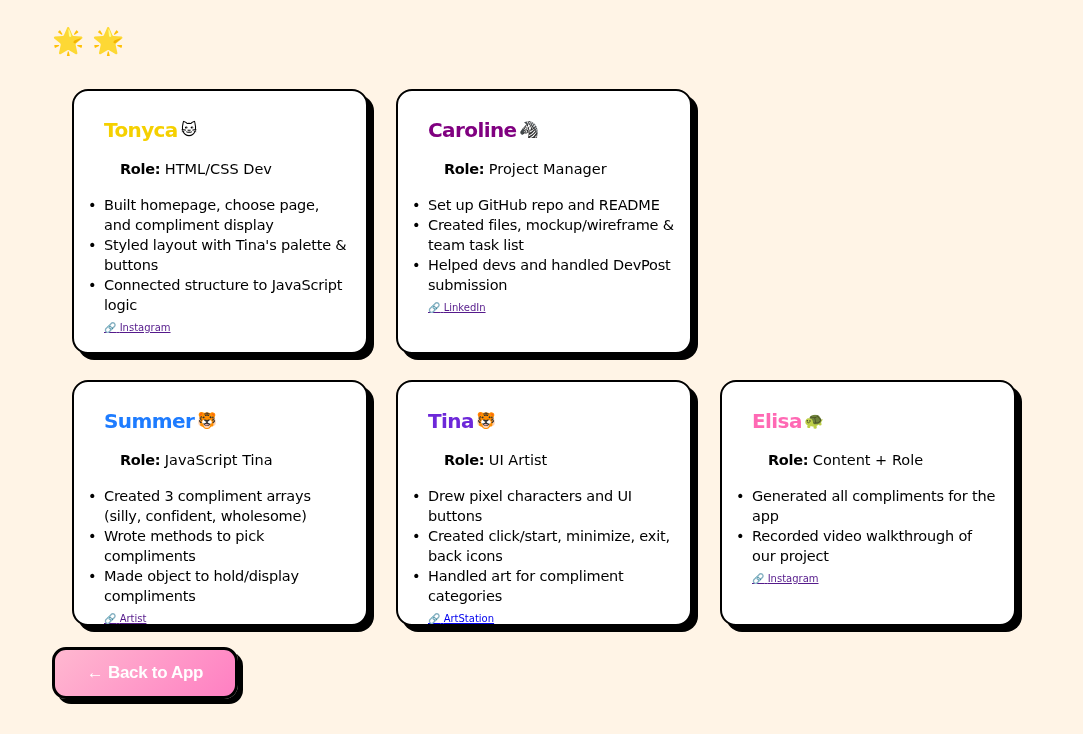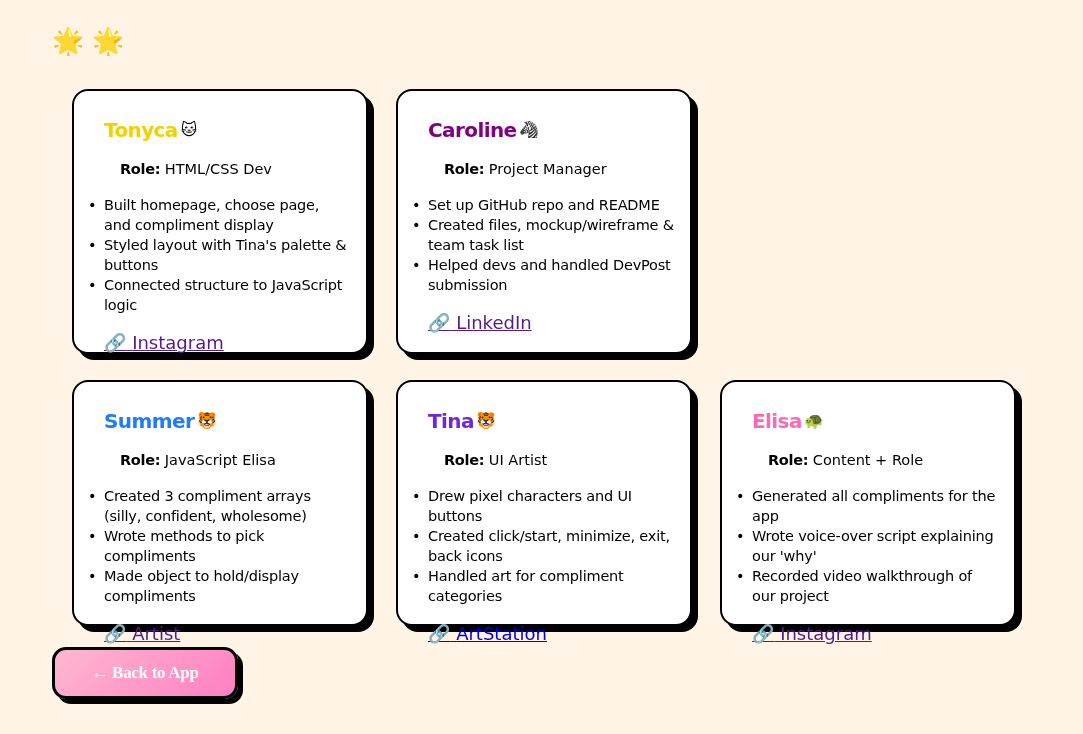--- a/index.html
+++ b/index.html
@@ -41,34 +41,34 @@
     .role b { font-weight: 900; letter-spacing: -0.3px; }
     .card ul { margin: 0; padding: 0 0 0 0; list-style: none; }
     .card li {
       font-size: 14.5px; line-height: 20px; position: relative;
       letter-spacing: -0.2px;
     }
     .card li::before {
       content: "•"; position: absolute; left: -16px; top: 0;
     }
     .card a {
-      display: inline-block; margin-top: 18px;
-      font-size: 18px; line-height: 20px;
+      display: inline-block; margin-top: 3px;
+      font-size: 10px; line-height: 20px;
       color: #551a8b; text-decoration: underline;
     }
     .card a.blue { color: #0000ee; }
     .back-btn {
       position: absolute; left: 52px; top: 647px;
       width: 186px; height: 52px;
       border: 3px solid #000; border-radius: 14px;
       box-sizing: border-box;
       background: linear-gradient(135deg, #ffb8d0 0%, #ff7fc2 100%);
       box-shadow: 5px 5px 0 #000;
       color: #fff; font-size: 17px; font-weight: 900;
-      font-family: Liberation Serif, serif;
+      font-family: Liberation Sans, sans-serif;
       display: flex; align-items: center; justify-content: center;
       letter-spacing: -0.3px;
       cursor: pointer;
     }
   </style>
 </head>
 <body>
 
 <h1 class="title">
   <span class="star">🌟</span>
@@ -101,21 +101,21 @@
     <li>Helped devs and handled DevPost submission</li>
   </ul>
   <a href="#"><span>🔗</span> <span>LinkedIn</span></a>
 </div>
 
 <div class="card" style="left:72px; top:380px; height:246px;">
   <h3>
     <span style="color:#1e7cff">Summer</span>
     <span class="emoji">🐯</span>
   </h3>
-  <p class="role"><b>Role:</b> <span>JavaScript Elisa</span></p>
+  <p class="role"><b>Role:</b> <span>JavaScript Tina</span></p>
   <ul>
     <li>Created 3 compliment arrays (silly, confident, wholesome)</li>
     <li>Wrote methods to pick compliments</li>
     <li>Made object to hold/display compliments</li>
   </ul>
   <a href="#"><span>🔗</span> <span>Artist</span></a>
 </div>
 
 <div class="card" style="left:396px; top:380px; height:246px;">
   <h3>
@@ -132,19 +132,18 @@
 </div>
 
 <div class="card" style="left:720px; top:380px; height:246px;">
   <h3>
     <span style="color:#ff69b4">Elisa</span>
     <span class="emoji">🐢</span>
   </h3>
   <p class="role"><b>Role:</b> <span>Content + Role</span></p>
   <ul>
     <li>Generated all compliments for the app</li>
-    <li>Wrote voice-over script explaining our 'why'</li>
     <li>Recorded video walkthrough of our project</li>
   </ul>
   <a href="#"><span>🔗</span> <span>Instagram</span></a>
 </div>
 
 <button class="back-btn">← Back to App</button>
 
 </body></html>

